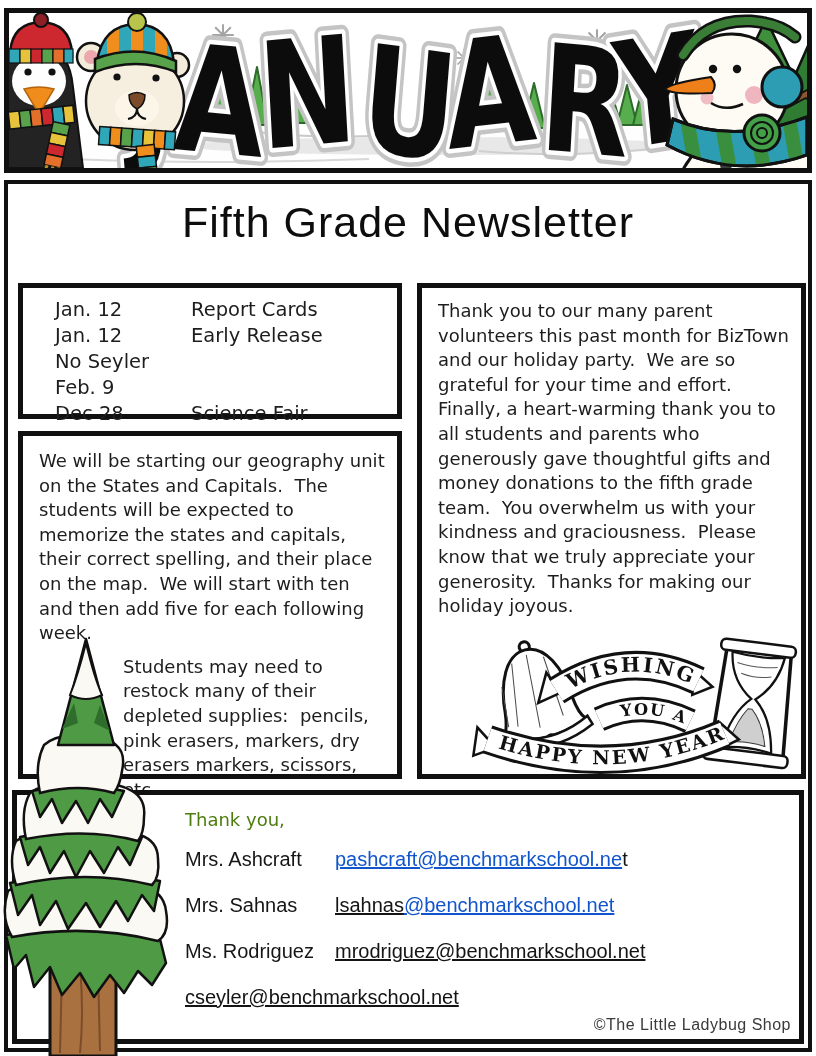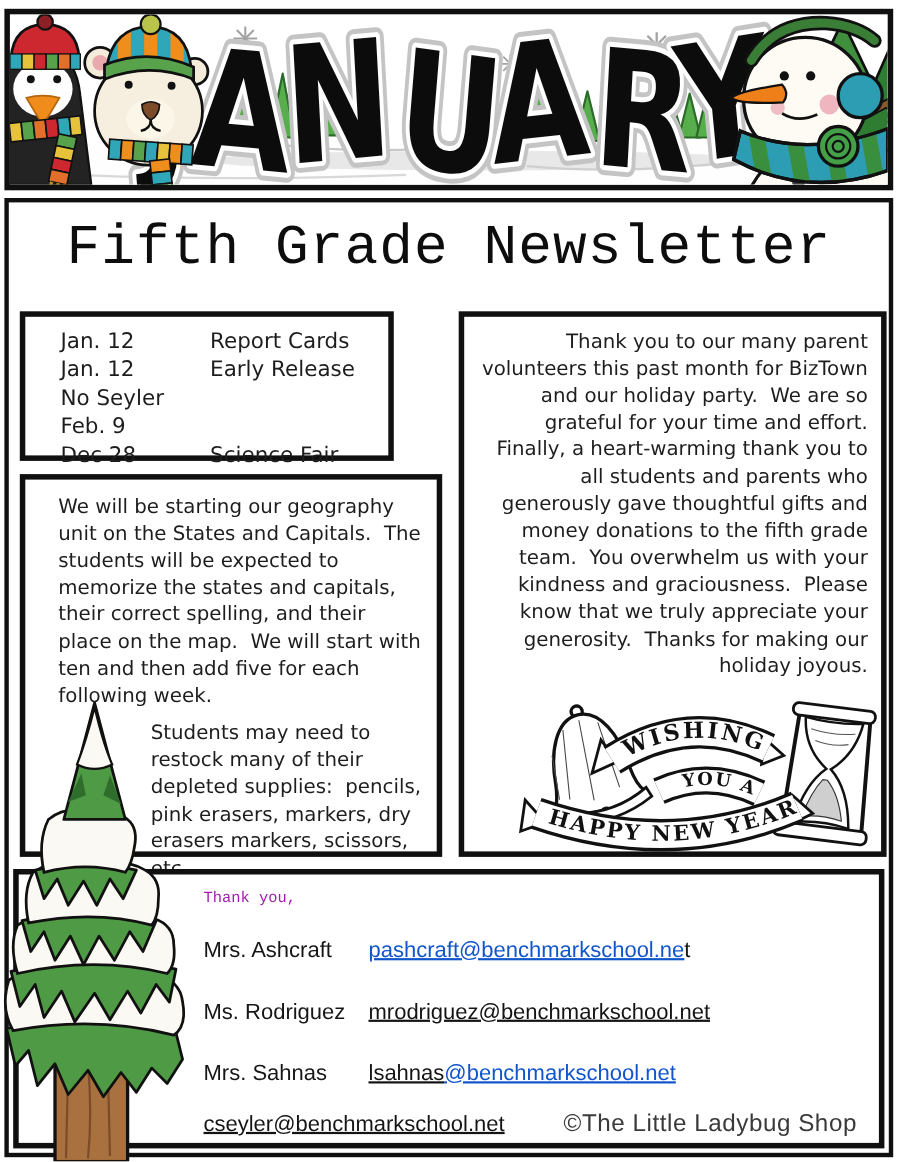--- a/index.html
+++ b/index.html
@@ -9,50 +9,50 @@
   
   .banner { position:absolute; left:4px; top:8px; width:808px; height:165px;
             border:5px solid #101010; background:#fff; overflow:hidden; }
   .banner svg { display:block; width:100%; height:100%; }
 
   
   .page { position:absolute; left:4px; top:180px; width:808px; height:872px;
           border:4px solid #101010; background:#fff; }
 
   .page-title { position:absolute; left:0; top:14px; width:100%; text-align:center;
-                font-family:Liberation Mono, monospace; font-weight:400;
-                font-size:51px; letter-spacing:1px; color:#0d0d0d; }
+                font-family:Liberation Sans, sans-serif; font-weight:400;
+                font-size:43px; letter-spacing:1px; color:#0d0d0d; }
 
   .box { position:absolute; border:5px solid #101010; background:#fff; }
-  .dates-box   { left:10px;  top:99px;  width:340px; height:136px; padding:9px 18px 0 32px; }
-  .geo-box     { left:10px;  top:247px; width:384px; height:348px; padding:13px 12px 0 30px; }
-  .thanks-box  { left:409px; top:99px;  width:389px; height:496px; padding:11px 12px 0 16px;text-align:right; }
+  .dates-box   { left:10px;  top:99px;  width:384px; height:136px; padding:9px 18px 0 32px; }
+  .geo-box     { left:10px;  top:247px; width:384px; height:348px; padding:13px 12px 0 16px; }
+  .thanks-box  { left:409px; top:99px;  width:389px; height:496px; padding:11px 12px 0 16px; }
   .bottom-box  { left:4px;   top:606px; width:792px; height:254px; }
 
   .date-row { display:flex; font-size:19.5px; line-height:26px; color:#1d1d1d; }
   .date-col { width:136px; }
 
   .body-text { font-size:18px; line-height:24.6px; color:#1d1d1d; white-space:pre-wrap; }
   .geo-p2 { margin-left:84px; margin-top:9px; width:262px; }
 
   .nye-art { position:absolute; left:36px; top:342px; width:352px; height:150px; }
 
   
   .contact-wrap { position:absolute; left:168px; top:14px; }
-  .greeting { font-size:14px; color:#a21caf; margin-bottom:18px;font-family:Liberation Mono, monospace; }
+  .greeting { font-size:18px; color:#4d7c0f; margin-bottom:18px; }
   .contact-row { display:flex; align-items:baseline; margin-bottom:23px;
                  font-family:"Liberation Sans", sans-serif; font-size:20px; color:#161616; }
-  .contact-name { width:150px; flex:0 0 150px;margin-top:10px; }
+  .contact-name { width:150px; flex:0 0 150px; }
   .email a, .email span { text-decoration:underline;text-align:center; }
   .email [data-color="blue"]  { color:#1155cc; text-decoration:underline; }
   .email [data-color="black"] { color:#141414; text-decoration:underline; }
   .email [data-color="plain"] { color:#141414; text-decoration:none; }
 
-  .copyright { position:absolute; right:20px; bottom:5px;
-               font-family:"Liberation Sans", sans-serif; font-size:22px;
+  .copyright { position:absolute; right:8px; bottom:5px;
+               font-family:"Liberation Sans", sans-serif; font-size:16px;
                letter-spacing:0.5px; color:#3a3a3a; }
 
   .tree { position:absolute; left:0; top:633px; width:172px; height:423px; z-index:9; }
   .tree svg { display:block; width:100%; height:100%; }
 </style>
 </head>
 <body>
 
 <div class="banner">
   <svg viewBox="0 0 798 155" preserveAspectRatio="none">
@@ -311,27 +311,27 @@
   <div class="box bottom-box">
     <div class="contact-wrap">
       <div class="greeting">Thank you,</div>
 
       <div class="contact-row">
         <span class="contact-name">Mrs. Ashcraft</span>
         <span class="email"><span data-color="blue">pashcraft@benchmarkschool.ne</span><span data-color="plain">t</span></span>
       </div>
 
       <div class="contact-row">
+        <span class="contact-name">Mrs. Sahnas</span>
+        <span class="email"><span data-color="black">lsahnas</span><span data-color="blue">@benchmarkschool.net</span></span>
+      </div>
+
+      <div class="contact-row">
         <span class="contact-name">Ms. Rodriguez</span>
         <span class="email"><span data-color="black">mrodriguez@benchmarkschool.net</span><span></span></span>
-      </div>
-
-      <div class="contact-row">
-        <span class="contact-name">Mrs. Sahnas</span>
-        <span class="email"><span data-color="black">lsahnas</span><span data-color="blue">@benchmarkschool.net</span></span>
       </div>
 
       <div class="contact-row">
         <span class="email"><span data-color="black">cseyler@benchmarkschool.net</span><span></span></span>
       </div>
     </div>
 
     <div class="copyright">©The Little Ladybug Shop</div>
   </div>
 </div>

